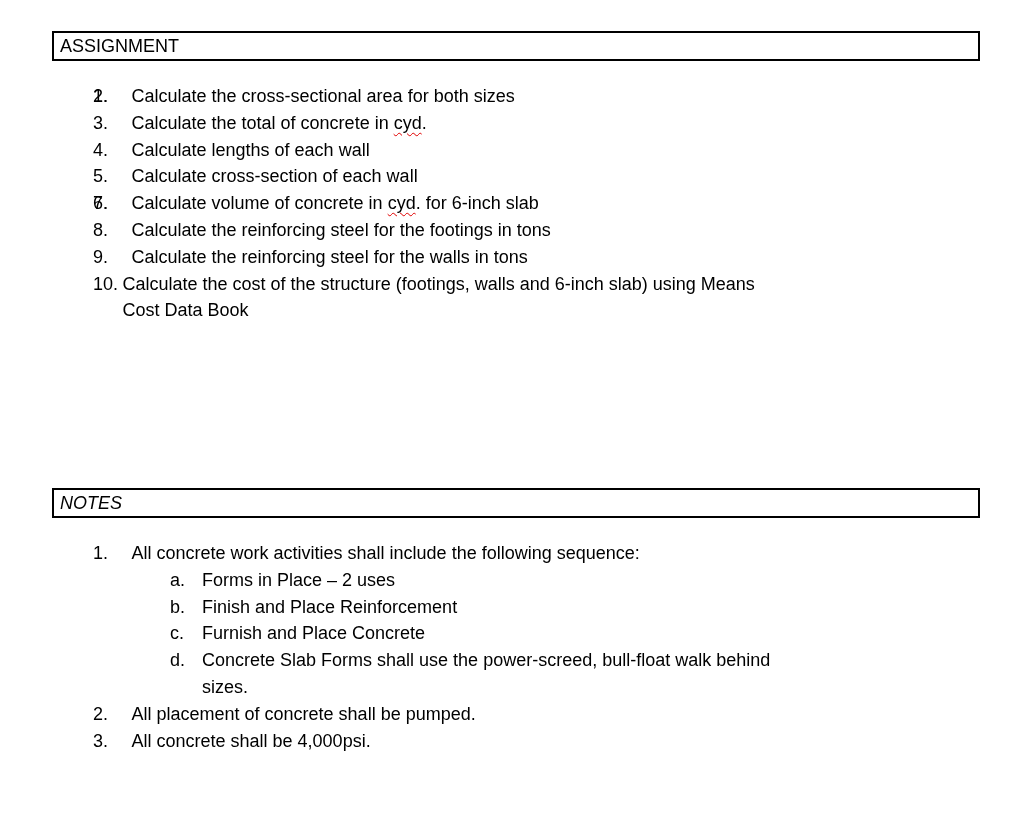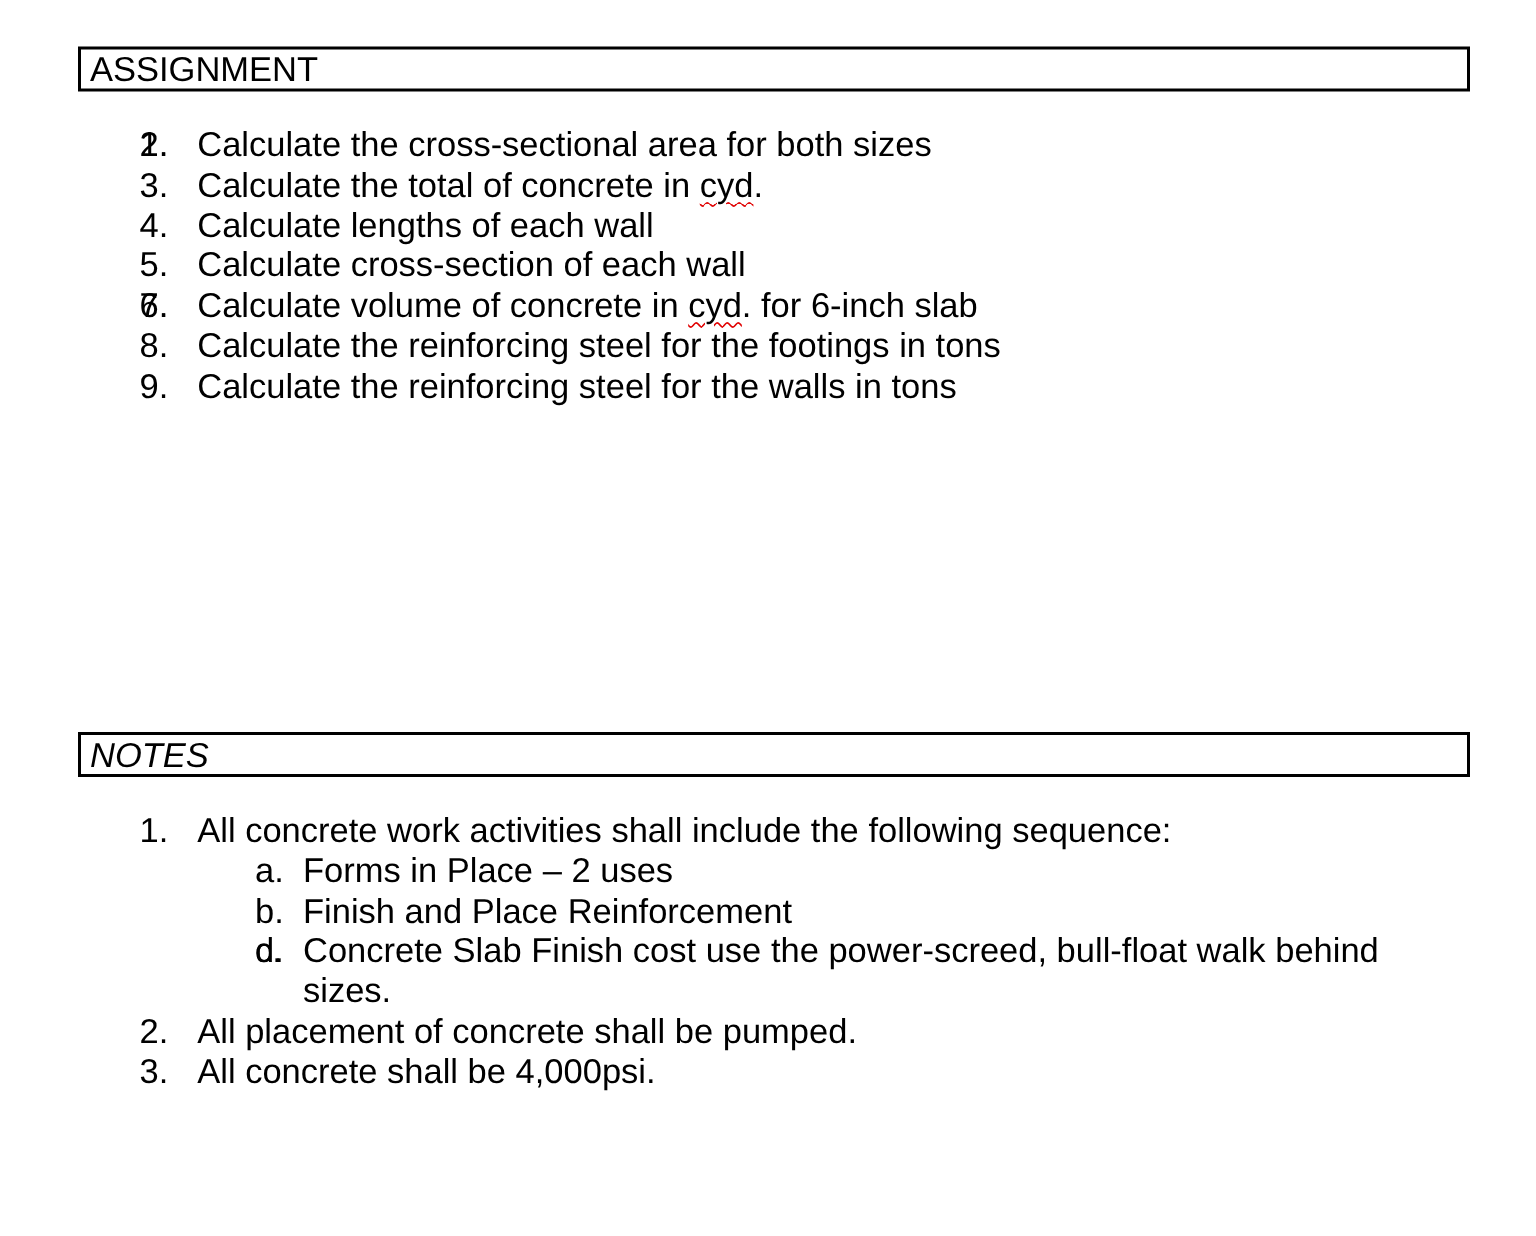--- a/index.html
+++ b/index.html
@@ -8,21 +8,21 @@
     height: 824px;
     background: var(--page-bg, #ffffff);
     font-family: "Liberation Sans", sans-serif;
     color: var(--text-color, #000000);
   }
   .page {
     position: relative;
     width: 1024px;
     height: 824px;
     overflow: hidden;
-    font-size: 23px;
+    font-size: 18px;
     line-height: 26.8px;
   }
   .section-box {
     position: absolute;
     left: 52px;
     width: 928px;
     height: 30px;
     box-sizing: border-box;
     border: 2px solid #000000;
     display: flex;
@@ -71,29 +71,30 @@
   <div class="doc-list assignment">
       <div class="list-item level1"><span class="marker">1.</span></div>
       <div class="list-item level1"><span class="marker">2.</span><span class="text"><span>Calculate the cross-sectional area for both sizes</span></span></div>
       <div class="list-item level1"><span class="marker">3.</span><span class="text"><span>Calculate the total of concrete in </span><span class="misspelled">cyd</span><span>.</span></span></div>
       <div class="list-item level1"><span class="marker">4.</span><span class="text"><span>Calculate lengths of each wall</span></span></div>
       <div class="list-item level1"><span class="marker">5.</span><span class="text"><span>Calculate cross-section of each wall</span></span></div>
       <div class="list-item level1"><span class="marker">6.</span></div>
       <div class="list-item level1"><span class="marker">7.</span><span class="text"><span>Calculate volume of concrete in </span><span class="misspelled">cyd</span><span>. for 6-inch slab</span></span></div>
       <div class="list-item level1"><span class="marker">8.</span><span class="text"><span>Calculate the reinforcing steel for the footings in tons</span></span></div>
       <div class="list-item level1"><span class="marker">9.</span><span class="text"><span>Calculate the reinforcing steel for the walls in tons</span></span></div>
+      <div class="list-item level1 wide-marker"><span class="marker">10.</span><span class="text"><span>Calculate the cost of the structure (footings, walls and 6-inch slab) using Means</span><br><span>Cost Data Book</span></span></div>
     </div>
 
   <div class="section-box notes">
     <span>NOTES</span>
   </div>
 
   <div class="doc-list notes">
       <div class="list-item level1"><span class="marker">1.</span><span class="text"><span>All concrete work activities shall include the following sequence:</span></span></div>
       <div class="list-item level2"><span class="marker">a.</span><span class="text"><span>Forms in Place – 2 uses</span></span></div>
       <div class="list-item level2"><span class="marker">b.</span><span class="text"><span>Finish and Place Reinforcement</span></span></div>
-      <div class="list-item level2"><span class="marker">c.</span></div>
-      <div class="list-item level2"><span class="marker">d.</span><span class="text"><span>Concrete Slab Finish cost use the power-screed, bull-float walk behind</span><br><span>sizes.</span></span></div>
+      <div class="list-item level2"><span class="marker">c.</span><span class="text"><span>Furnish and Place Concrete</span></span></div>
+      <div class="list-item level2"><span class="marker">d.</span><span class="text"><span>Concrete Slab Forms shall use the power-screed, bull-float walk behind</span><br><span>sizes.</span></span></div>
       <div class="list-item level1"><span class="marker">2.</span><span class="text"><span>All placement of concrete shall be pumped.</span></span></div>
       <div class="list-item level1"><span class="marker">3.</span><span class="text"><span>All concrete shall be 4,000psi.</span></span></div>
     </div>
 
 </div>
 
 </body></html>

